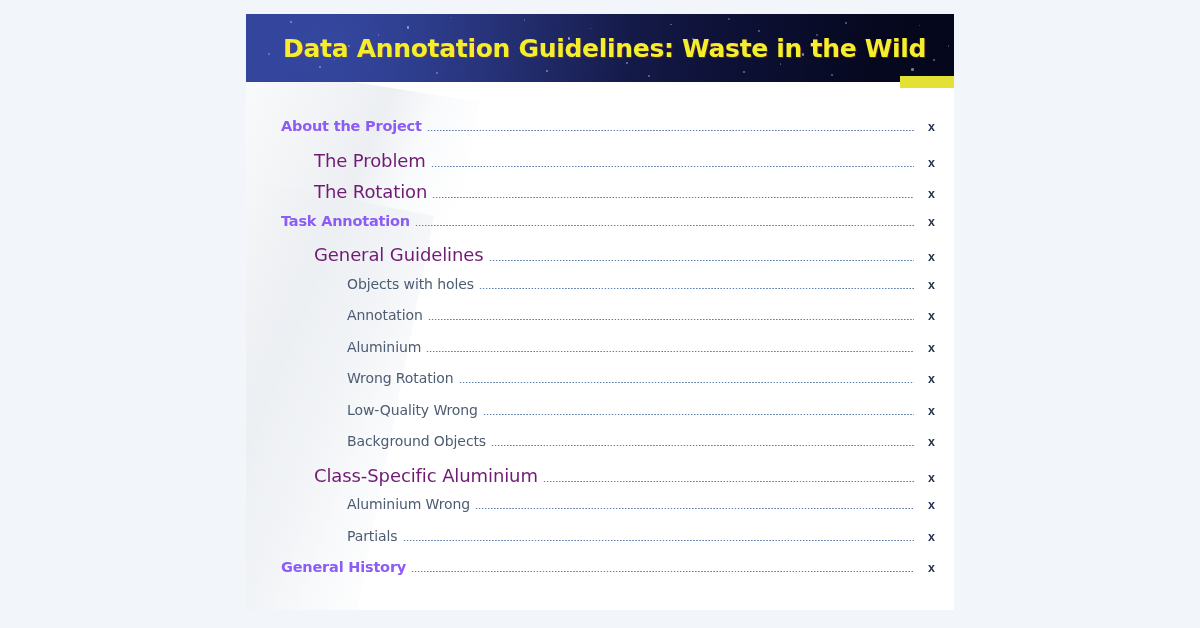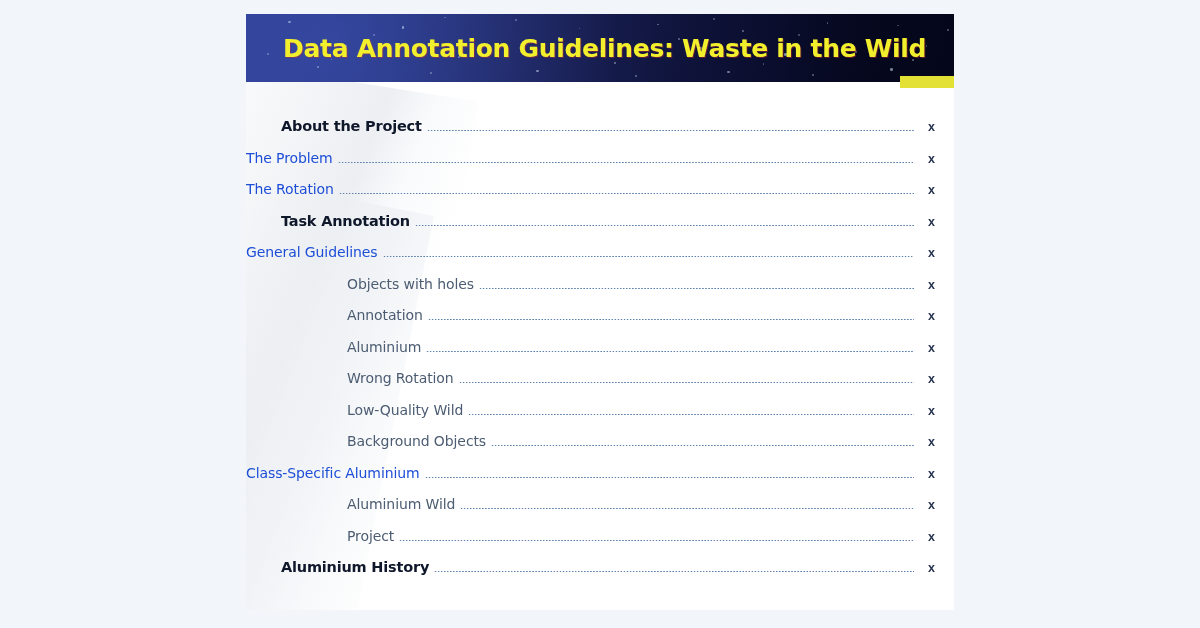--- a/index.html
+++ b/index.html
@@ -58,20 +58,21 @@
   #banner {
     position: absolute;
     left: 0;
     top: 0;
     width: 708px;
     height: 68px;
     background:
       radial-gradient(circle at 12% 40%, rgba(61,84,180,0.55) 0%, rgba(61,84,180,0) 46%),
       linear-gradient(93deg, #2d3c8e 0%, #27337d 18%, #1b2259 40%, #0d1136 66%, #06081f 86%, #04061a 100%);
     overflow: hidden;
+    padding-left: 23px;
   }
   .stars {
     position: absolute;
     inset: 0;
     pointer-events: none;
   }
   .stars i {
     position: absolute;
     display: block;
     border-radius: 50%;
@@ -151,28 +152,29 @@
     font-weight: bold;
     font-size: 12.5px;
     color: #26334f;
   }
 
   
   .lvl1 .toc-label {
     margin-left: 35px;
     font-size: 14.5px;
     font-weight: bold;
-    color: #0f172a;
+    color: #8b5cf6;
     font-family: "DejaVu Sans", sans-serif;
     letter-spacing: -0.2px;
   }
   .lvl2 .toc-label {
-    font-size: 14px;
+    margin-left: 68px;
+    font-size: 18px;
     font-weight: normal;
-    color: #1d4ed8;
+    color: #701a75;
     font-family: "DejaVu Sans", sans-serif;
     letter-spacing: -0.1px;
   }
   .lvl3 .toc-label {
     margin-left: 101px;
     font-size: 14px;
     font-weight: normal;
     color: #4c5c72;
     font-family: "DejaVu Sans", sans-serif;
     letter-spacing: -0.1px;
@@ -270,44 +272,44 @@
         <span class="toc-label">Aluminium</span>
         <span class="toc-dots"></span>
         <span class="toc-page">x</span>
       </div>
       <div class="toc-row lvl3">
         <span class="toc-label">Wrong Rotation</span>
         <span class="toc-dots"></span>
         <span class="toc-page">x</span>
       </div>
       <div class="toc-row lvl3">
-        <span class="toc-label">Low-Quality Wild</span>
+        <span class="toc-label">Low-Quality Wrong</span>
         <span class="toc-dots"></span>
         <span class="toc-page">x</span>
       </div>
       <div class="toc-row lvl3">
         <span class="toc-label">Background Objects</span>
         <span class="toc-dots"></span>
         <span class="toc-page">x</span>
       </div>
       <div class="toc-row lvl2">
         <span class="toc-label">Class-Specific Aluminium</span>
         <span class="toc-dots"></span>
         <span class="toc-page">x</span>
       </div>
       <div class="toc-row lvl3">
-        <span class="toc-label">Aluminium Wild</span>
-        <span class="toc-dots"></span>
-        <span class="toc-page">x</span>
-      </div>
-      <div class="toc-row lvl3">
-        <span class="toc-label">Project</span>
+        <span class="toc-label">Aluminium Wrong</span>
+        <span class="toc-dots"></span>
+        <span class="toc-page">x</span>
+      </div>
+      <div class="toc-row lvl3">
+        <span class="toc-label">Partials</span>
         <span class="toc-dots"></span>
         <span class="toc-page">x</span>
       </div>
       <div class="toc-row lvl1">
-        <span class="toc-label">Aluminium History</span>
+        <span class="toc-label">General History</span>
         <span class="toc-dots"></span>
         <span class="toc-page">x</span>
       </div>
     </div>
 
 </div>
 
 </body></html>

